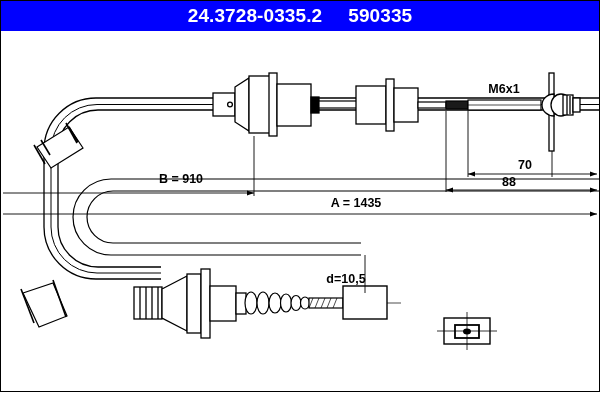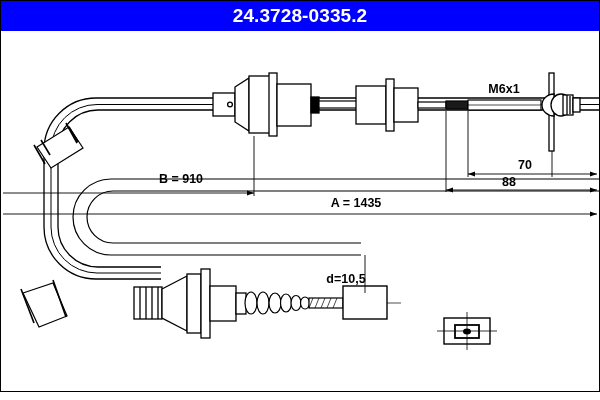--- a/index.html
+++ b/index.html
@@ -58,20 +58,21 @@
     fill: #000000;
   }
 </style>
 </head>
 <body>
 
 <div id="page">
 
   <div id="title-bar">
     <span class="title-text">24.3728-0335.2</span>
+    <span class="title-text">590335</span>
   </div>
 
   <div id="drawing-area">
     <svg id="drawing" width="598" height="368" viewBox="0 0 598 368" xmlns="http://www.w3.org/2000/svg">
 
       <g fill="none" stroke="#000000" stroke-width="1.3">
         <path d="M 598 67 L 95 67 A 52 52 0 0 0 43 119 L 43 132"></path>
         <path d="M 598 79 L 97 79 A 40 40 0 0 0 57 119 L 57 134"></path>
       </g>
       <g fill="none" stroke="#000000" stroke-width="1">

